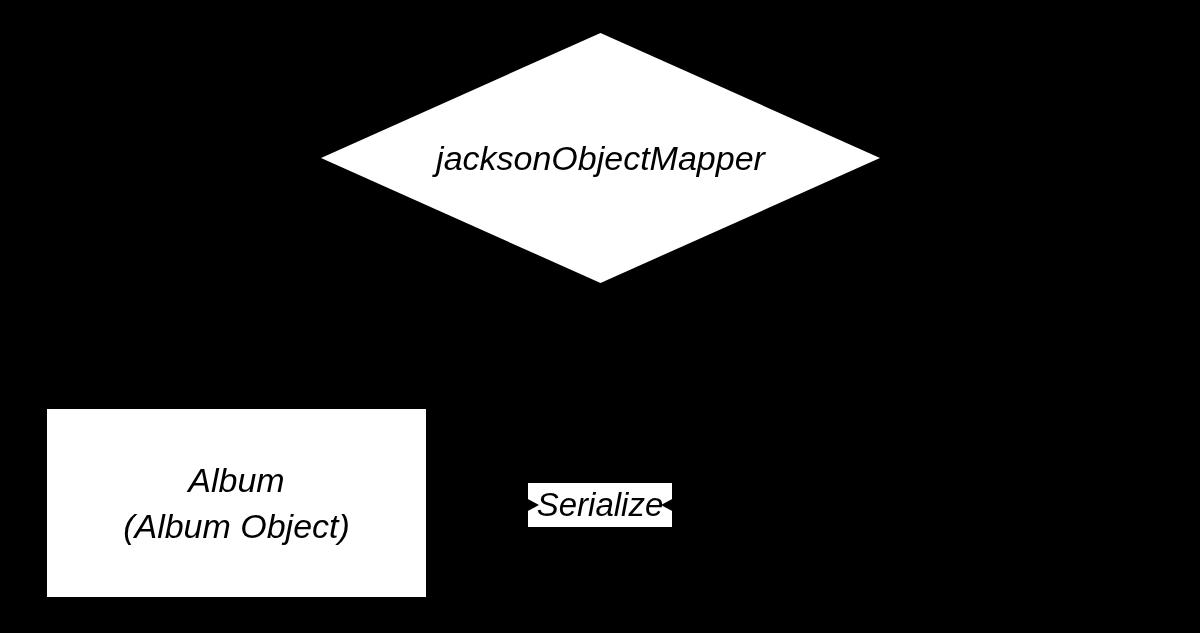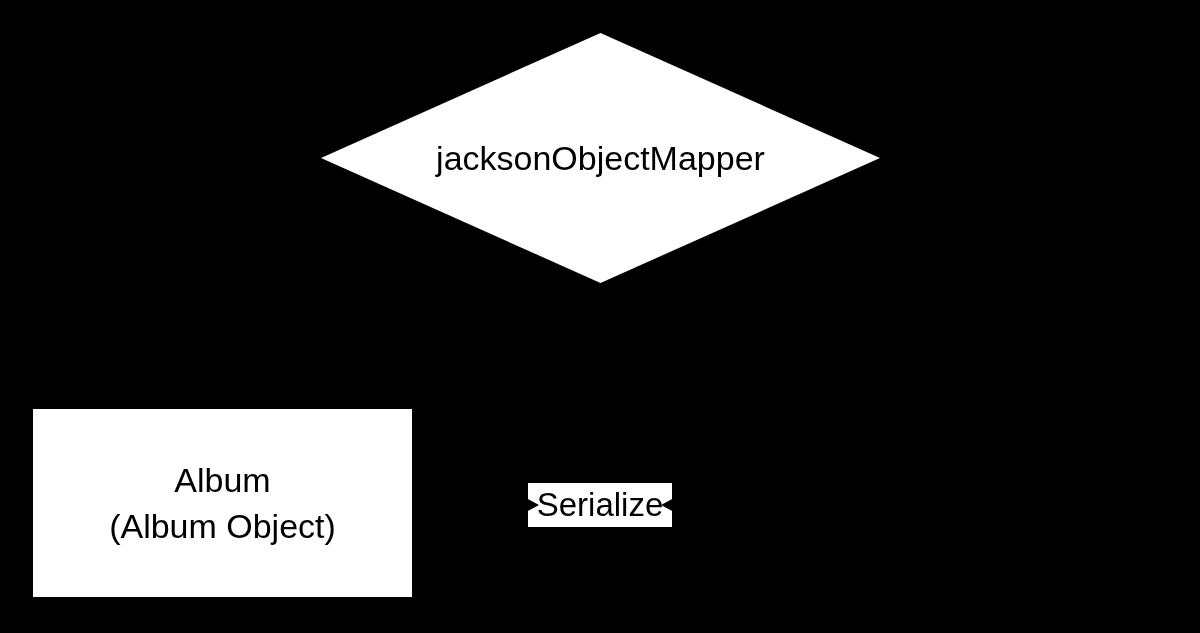--- a/index.html
+++ b/index.html
@@ -7,20 +7,21 @@
     padding: 0;
     background: #000000;
   }
   .canvas {
     position: relative;
     width: 1200px;
     height: 633px;
     background: #000000;
     overflow: hidden;
     font-family: "Liberation Sans", sans-serif;
+    font-style: italic;
   }
   .node-text {
     color: #000000;
     font-size: 34px;
     line-height: 46px;
     text-align: center;
     white-space: nowrap;
   }
   .diamond {
     position: absolute;
@@ -39,21 +40,21 @@
     position: absolute;
     width: 379px;
     height: 188px;
     background: #ffffff;
     display: flex;
     flex-direction: column;
     align-items: center;
     justify-content: center;
   }
   .rect-album {
-    left: 33px;
+    left: 47px;
     top: 409px;
   }
   .rect-bytearray {
     left: 788px;
     top: 410px;
   }
   .edge-label {
     position: absolute;
     left: 528px;
     top: 483px;

